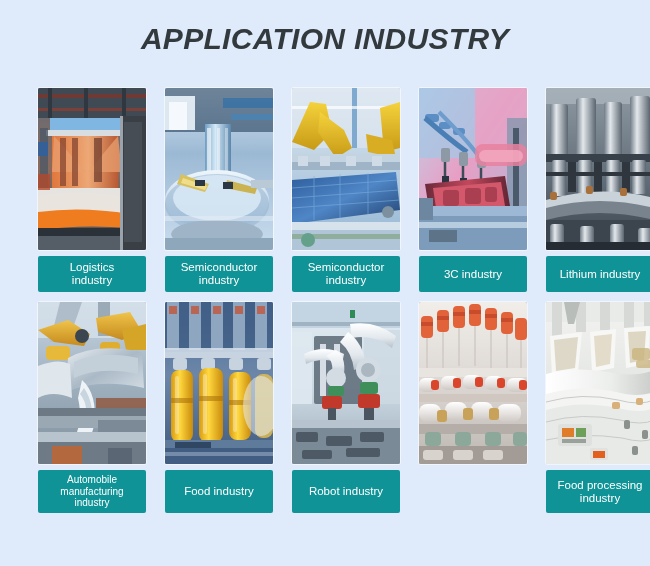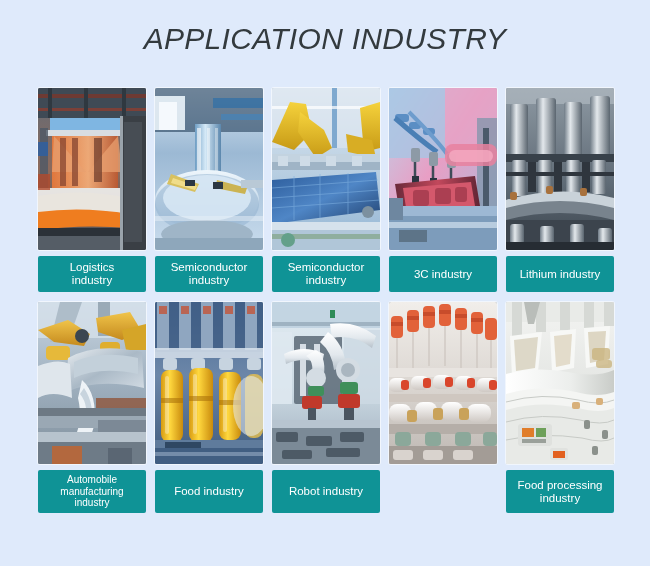--- a/index.html
+++ b/index.html
@@ -19,38 +19,38 @@
     height: 566px;
     background: #dfeafb;
   }
   .page-title {
     position: absolute;
     top: 22px;
     left: 0;
     width: 650px;
     text-align: center;
     font-size: 30px;
-    font-weight: normal;
+    font-weight: bold;
     font-style: italic;
     letter-spacing: 0.3px;
     color: #333a3e;
     font-family: "Liberation Sans", sans-serif;
   }
   .grid {
     position: absolute;
     top: 88px;
     left: 38px;
     width: 576px;
     display: flex;
     flex-direction: column;
     gap: 10px;
   }
   .row {
     display: flex;
-    gap: 9px;
+    gap: 19px;
   }
   .card {
     width: 108px;
     display: flex;
     flex-direction: column;
   }
   .thumb {
     width: 108px;
     height: 162px;
     border-radius: 2px;

